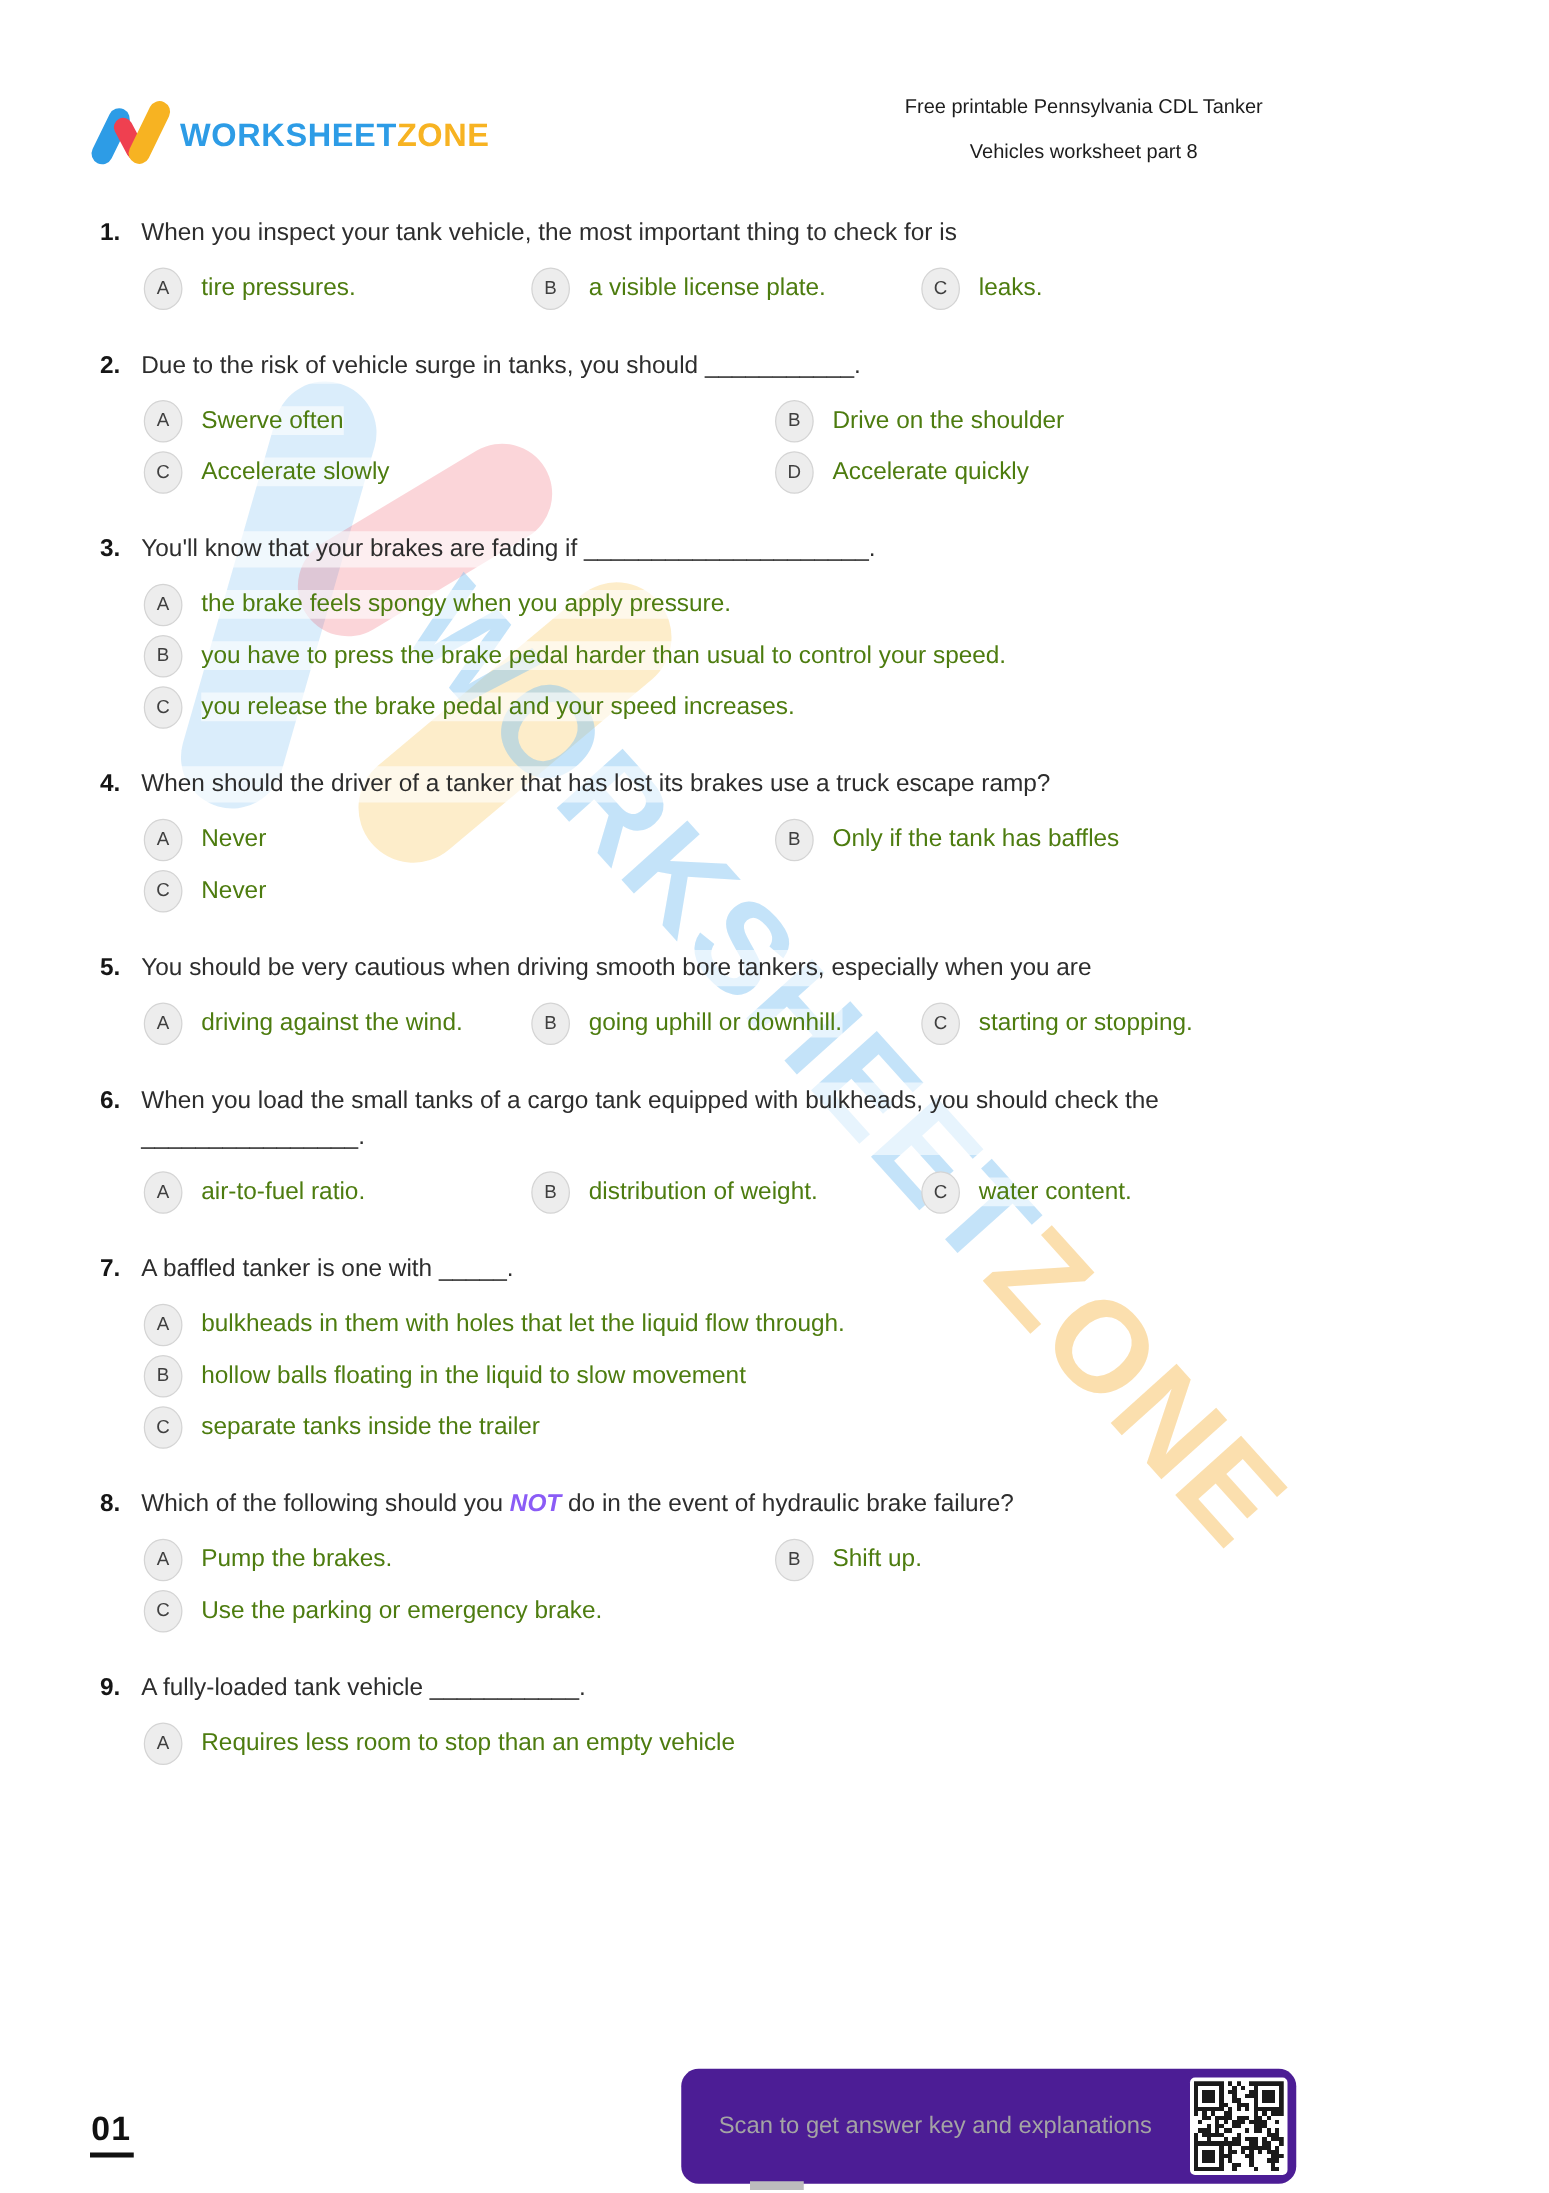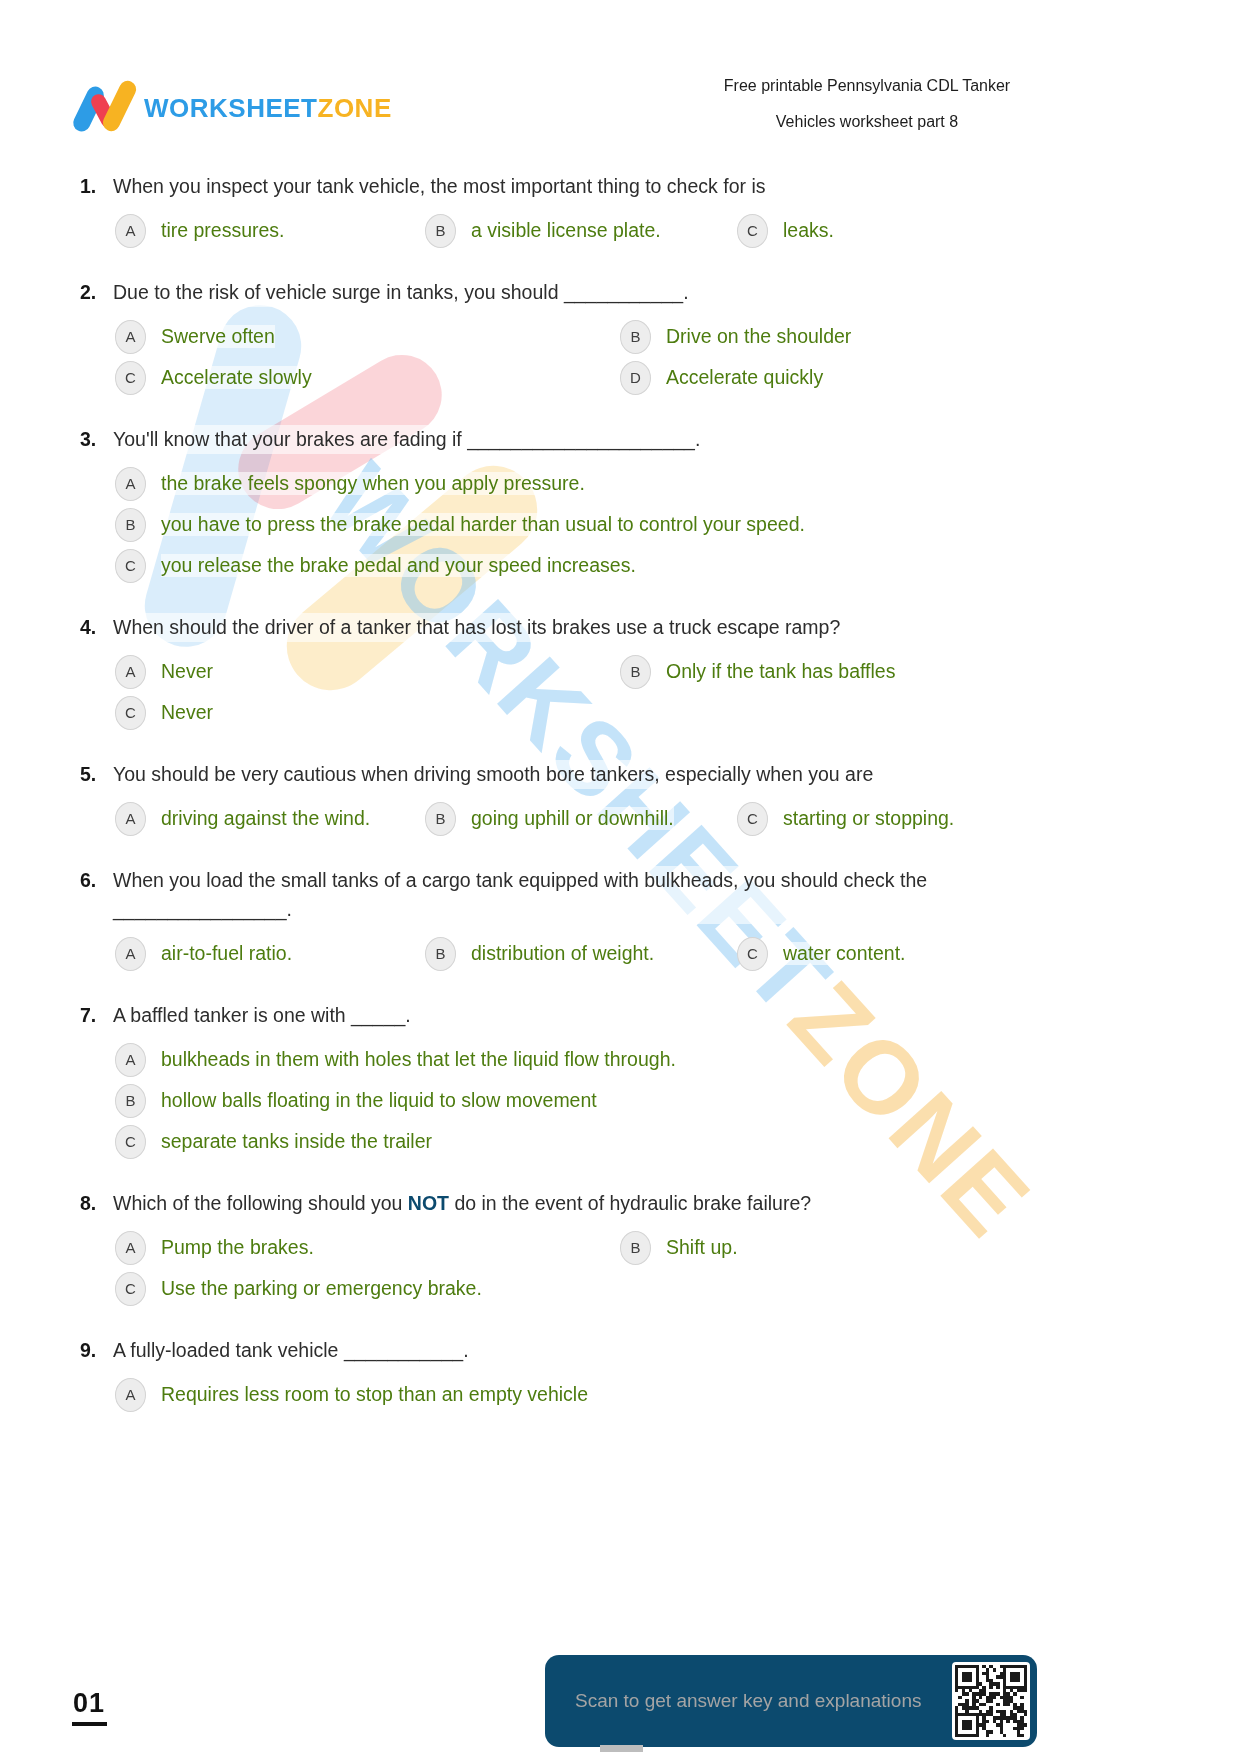--- a/index.html
+++ b/index.html
@@ -32,21 +32,21 @@
   .logo-text { font-size:26px; font-weight:700; letter-spacing:0.5px; }
   .logo-text .lt-blue { color:#2d9ce6; }
   .logo-text .lt-orange { color:#f7b322; }
   .title { margin-left:auto; width:600px; text-align:center; font-size:16px; font-weight:400; color:#1d1d1d; line-height:36px; }
 
   
   .content { position:relative; z-index:1; padding:172px 160px 0 80px; }
   .q-line { display:flex; font-size:19.5px; line-height:29px; margin-bottom:12px; }
   .q-num  { flex:none; width:33px; font-weight:700; color:#161616; }
   .q-text { color:#2d2d2d; max-width:900px; background:rgba(255,255,255,0.6); }
-  .q-text b { font-weight:700; color:#0c4a6e; }
+  .q-text b { font-weight:700; color:#8b5cf6;font-style:italic; }
   .opts { margin-left:35px; margin-bottom:30px; }
   .opts.row3 { display:flex; }
   .opts.row3 .opt:nth-child(1){ width:310px; }
   .opts.row3 .opt:nth-child(2){ width:312px; }
   .opts.grid2 { display:grid; grid-template-columns:505px auto; row-gap:6px; }
   .opts.list .opt { margin-bottom:6px; }
   .opt { display:flex; align-items:center; min-height:35px; }
   .badge {
     flex:none; width:31px; height:34px; margin-right:15px; border-radius:50%;
     background:#ededed; border:1px solid #d4d4d4; box-sizing:border-box;
@@ -56,21 +56,21 @@
   .opt-text { font-size:19.5px; color:#4d7c0f; background:rgba(255,255,255,0.6); }
 
   
   .page-num {
     position:absolute; z-index:2; left:72px; top:1688px; display:inline-block;
     font-size:27px; font-weight:700; color:#111; letter-spacing:1px;
     border-bottom:4px solid #111; padding:0 2px 3px 1px;
   }
   .scan {
     position:absolute; z-index:2; left:545px; top:1655px; width:492px; height:92px;
-    background:#0c4a6e; border-radius:14px;
+    background:#4c1d95; border-radius:14px;
   }
   .scan-text {
     position:absolute; left:30px; top:0; height:92px; width:370px;
     display:flex; align-items:center; font-size:19px; color:#a4a4a4;
   }
   .qr-box {
     position:absolute; right:7px; top:7px; width:78px; height:78px;
     background:#ffffff; border-radius:4px;
   }
   .qr-box svg { position:absolute; left:3px; top:3px; }

